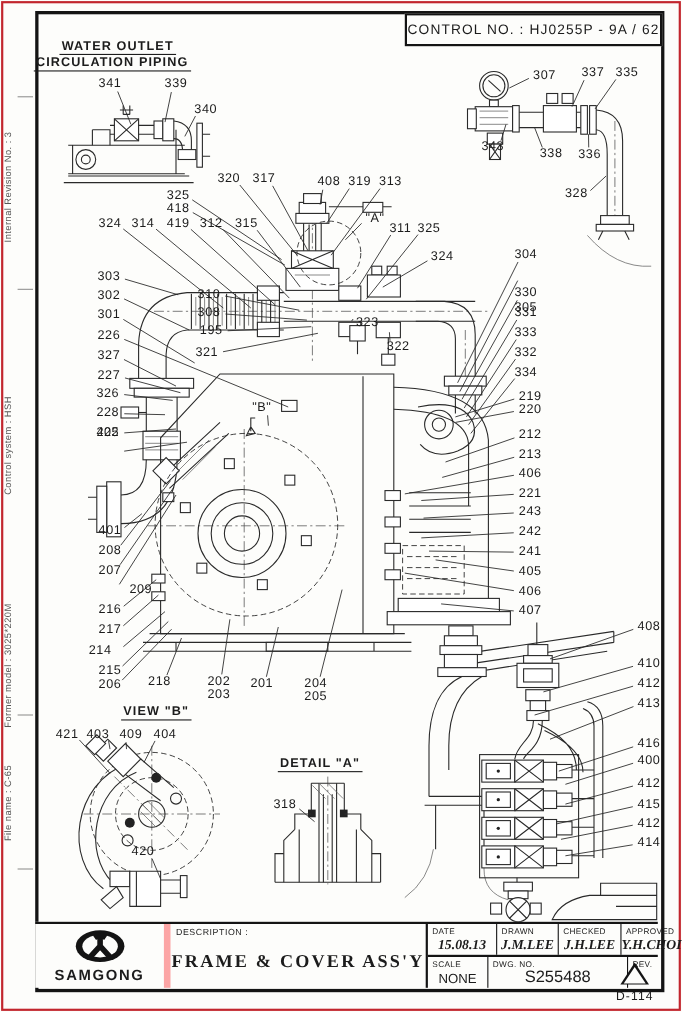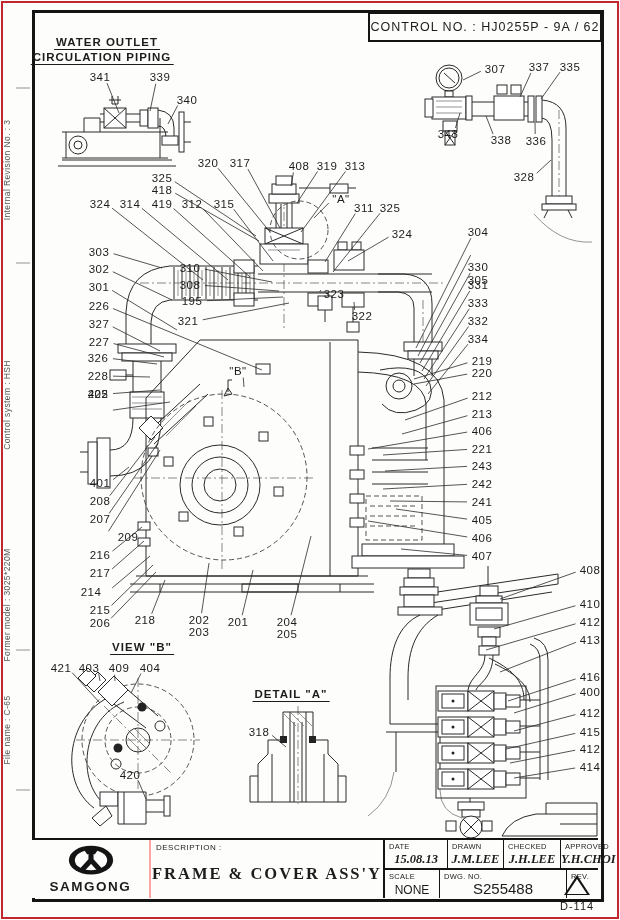--- a/index.html
+++ b/index.html
@@ -20,21 +20,21 @@
   .dtitle{position:absolute;transform:translate(-50%,-50%);font-size:11.5px;font-weight:bold;
           letter-spacing:1px;border-bottom:1.2px solid #1c1c1c;padding:0 2px 1px;white-space:nowrap;}
   .control-box{position:absolute;left:368px;top:12px;width:230px;height:26px;border:2px solid #141414;
                display:flex;align-items:center;justify-content:center;font-size:12.5px;letter-spacing:1px;background:#fdfdfb;}
   .doc-code{position:absolute;left:560px;top:900px;font-size:11px;letter-spacing:1px;}
   .strip-label{position:absolute;transform:translate(-50%,-50%) rotate(-90deg);font-size:8.5px;color:#555;
                white-space:nowrap;letter-spacing:.4px;}
   
   .title-block{position:absolute;left:32px;top:838px;width:566px;height:58px;border-top:2.5px solid #141414;
                display:flex;background:#fdfdfb;}
-  .tb-logo{width:117px;border-right:2px solid #fca5a5;display:flex;flex-direction:column;
+  .tb-logo{width:117px;border-right:6px solid #fca5a5;display:flex;flex-direction:column;
            align-items:center;justify-content:center;gap:1px;}
   .tb-company{font-size:13.5px;font-weight:bold;letter-spacing:1.5px;}
   .tb-desc{width:232px;border-right:2px solid #141414;position:relative;}
   .tb-desc-label{position:absolute;left:5px;top:3px;font-size:8px;letter-spacing:.5px;color:#222;}
   .tb-desc-text{position:absolute;left:0;right:0;top:24px;text-align:center;
                 font-family:"Liberation Serif",serif;font-weight:bold;font-size:16.5px;letter-spacing:2px;}
   .tb-right{flex:1;display:flex;flex-direction:column;}
   .tb-row{display:flex;flex:1;}
   .tb-row.r1{border-bottom:2px solid #141414;}
   .tb-cell{border-right:1.5px solid #141414;position:relative;}

